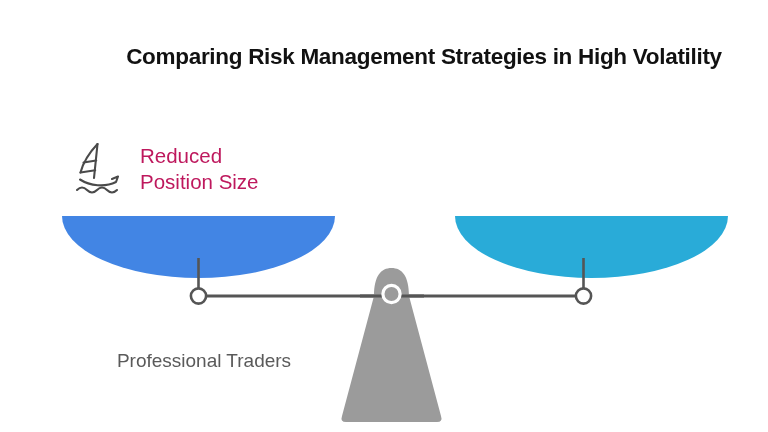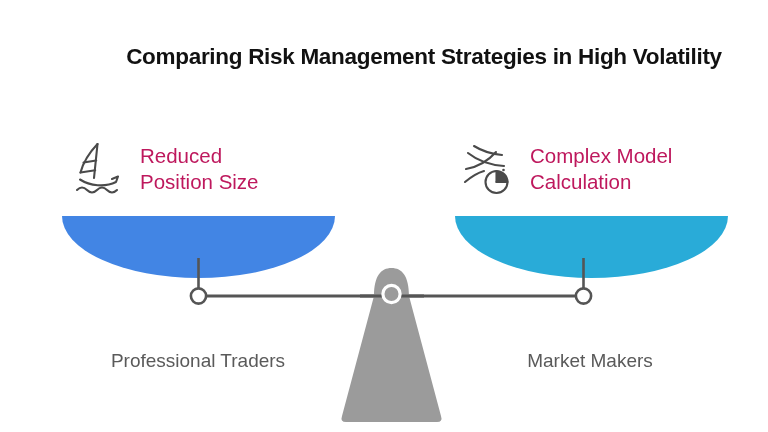--- a/index.html
+++ b/index.html
@@ -62,21 +62,21 @@
   }
   .bottom-label {
     position: absolute;
     top: 350px;
     font-family: "Liberation Sans", sans-serif;
     font-size: 19px;
     color: #5a5a5a;
     white-space: nowrap;
     text-align: center;
   }
-  .bottom-label.left  { left: 48px;  width: 300px; }
+  .bottom-label.left  { left: 54px;  width: 300px; }
   .bottom-label.right { left: 440px; width: 300px; }
 </style>
 </head>
 <body>
 
 <div id="infographic">
 
   <div class="title">Comparing Risk Management Strategies in High Volatility</div>
 
   <svg class="scale-svg" width="768" height="432" viewBox="0 0 768 432">
@@ -123,42 +123,17 @@
 
         <path d="M 8 41.5 C 18 48 33 49.5 44 44 L 46 38.5 L 40 41"></path>
 
         <path d="M 5 52 q 5 -5 10 0 q 5 5 10 0 q 5 -5 10 0 q 5 5 10 0"></path>
       </g>
     </svg>
     <div class="side-label">Reduced
 Position Size</div>
   </div>
 
-  <div class="side-block right">
-    <svg class="icon-box" viewBox="0 0 56 62">
-      <g fill="none" stroke="#4a4a4a" stroke-width="2.1" stroke-linecap="round" stroke-linejoin="round">
-
-        <path d="M 12 8 C 20 13 29 16 40 17"></path>
-
-        <path d="M 6 15 C 16 23 28 27 42 28"></path>
-
-        <path d="M 4 31 C 16 29 26 23 34 14"></path>
-
-        <path d="M 3 44 C 9 39 15 35 22 33"></path>
-
-        <circle cx="41.5" cy="32" r="1.3" fill="#4a4a4a" stroke="none"></circle>
-
-        <circle cx="34.5" cy="44" r="11"></circle>
-
-        <line x1="34.5" y1="44" x2="34.5" y2="33"></line>
-        <line x1="34.5" y1="44" x2="45.5" y2="44"></line>
-        <path d="M 34.5 33 A 11 11 0 0 1 45.5 44 L 34.5 44 Z" fill="#4a4a4a" stroke="none"></path>
-      </g>
-    </svg>
-    <div class="side-label">Complex Model
-Calculation</div>
-  </div>
 
   <div class="bottom-label left">Professional Traders</div>
 
-  <div class="bottom-label right">Market Makers</div>
 
 </div>
 
 </body></html>

